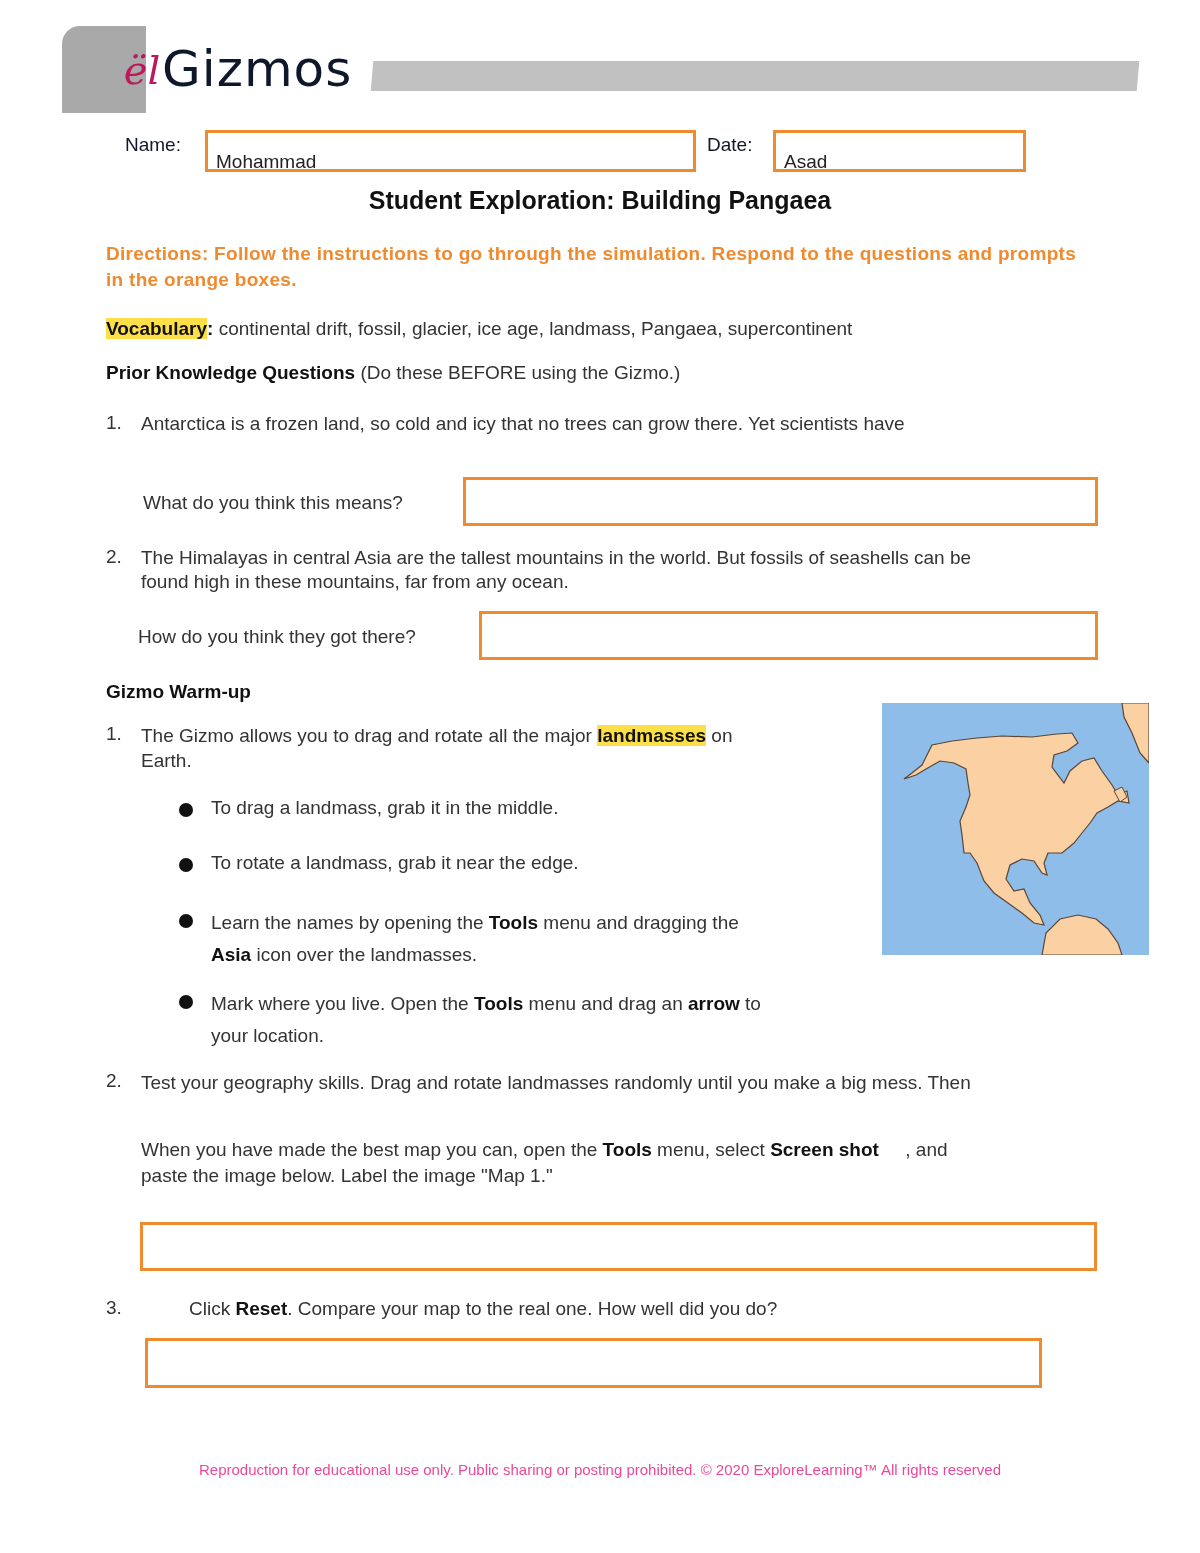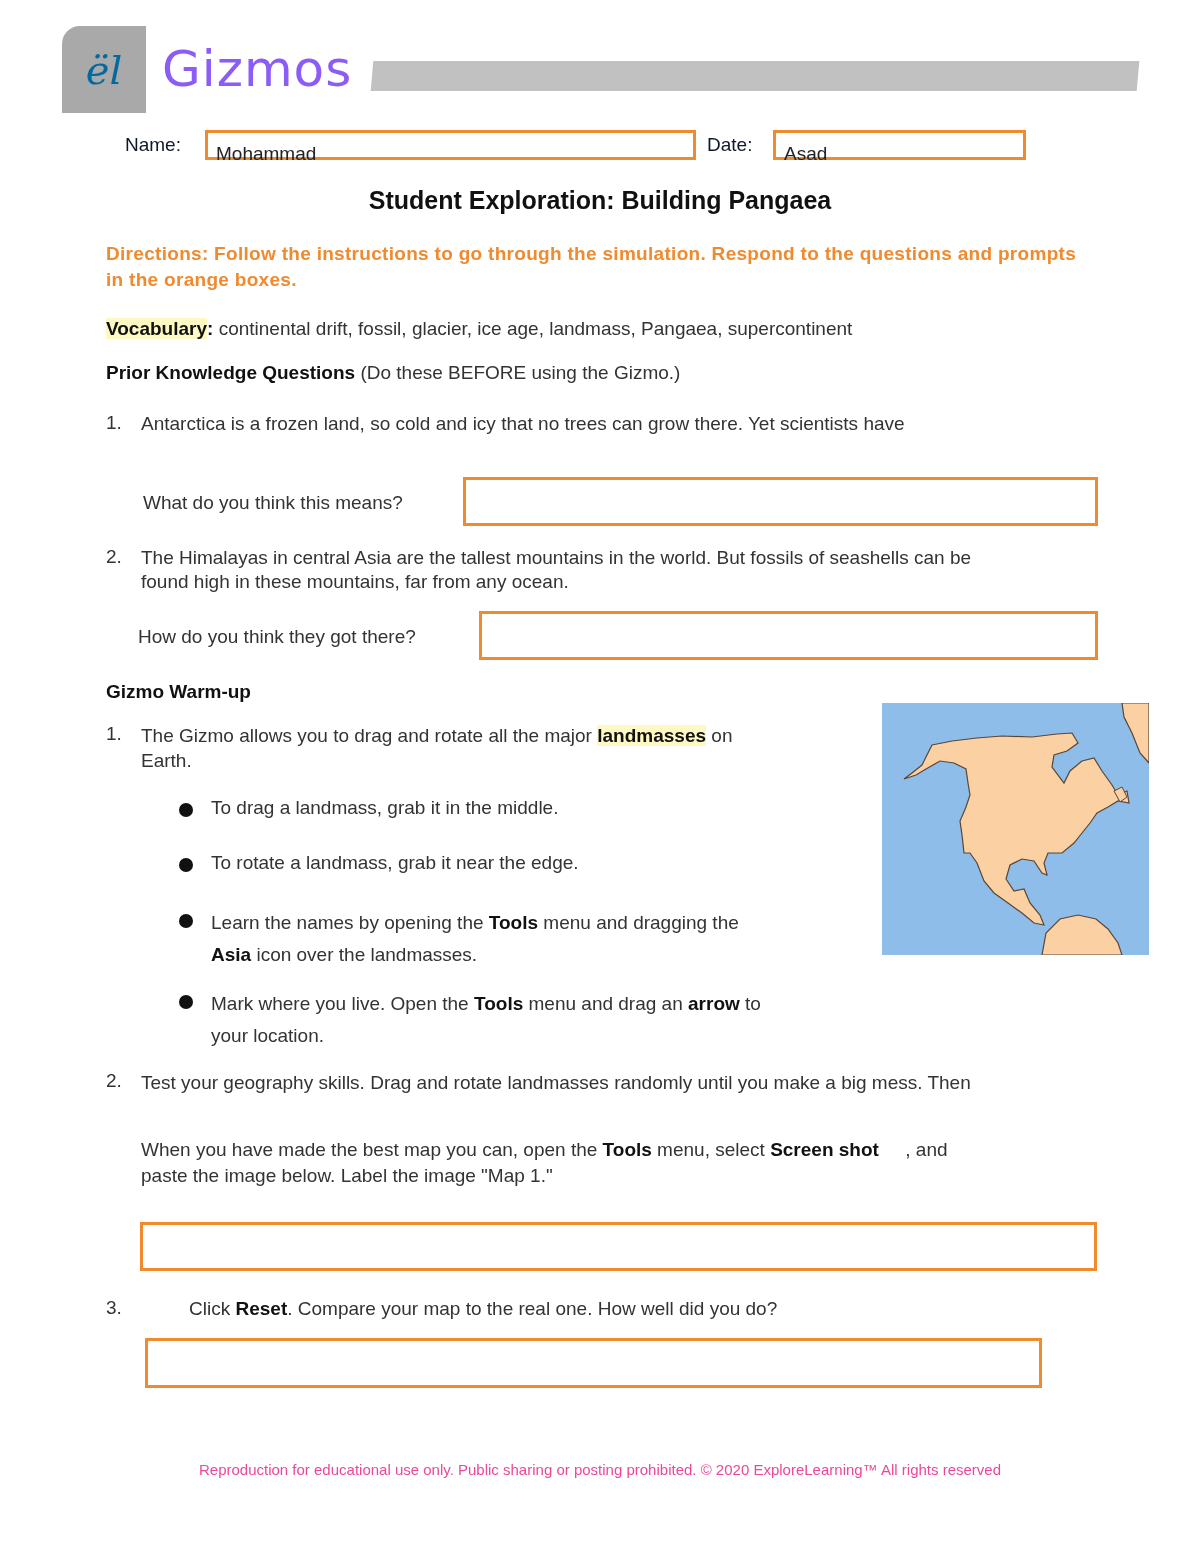--- a/index.html
+++ b/index.html
@@ -3,36 +3,36 @@
   <meta charset="utf-8">
   <style>
     html, body { margin: 0; padding: 0; background: #ffffff; }
     body { width: 1200px; height: 1553px; position: relative; overflow: hidden;
            font-family: "Liberation Sans", sans-serif; color: #222; }
     .abs { position: absolute; }
     
     .logo-box { left: 62px; top: 26px; width: 84px; height: 87px; background: #a9a9a9;
                 border-top-left-radius: 18px; }
     .logo-glyph { left: 62px; top: 26px; width: 84px; height: 87px; display: flex;
-                  align-items: center; justify-content: center; color: #0369a1;
-                  font-family: "DejaVu Serif", serif; font-style: italic; font-size: 40px; }
-    .logo-text { left: 162px; top: 40px; font-size: 50px; color: #8b5cf6; letter-spacing: 1px;
+                  align-items: center; justify-content: center; color: #be185d;
+                  font-family: "DejaVu Serif", serif; font-style: italic; font-size: 40px; padding-left: 38px; }
+    .logo-text { left: 162px; top: 40px; font-size: 50px; color: #0f172a; letter-spacing: 1px;
                  font-family: "DejaVu Sans", sans-serif; }
     .header-bar { left: 372px; top: 61px; width: 766px; height: 30px; background: #c1c1c1;
                   transform: skewX(-5deg); }
     
     .lbl { font-size: 19px; color: #0f172a; }
     .field { border: 3px solid #ef8a2f; box-sizing: border-box; height: 30px;
-             font-size: 19px; color: #222; padding: 10px 8px; line-height: 22px; }
+             font-size: 19px; color: #222; padding: 18px 8px; line-height: 22px; }
     .title { left: 0; width: 1200px; top: 186px; text-align: center; font-size: 25px;
              font-weight: bold; color: #111; }
     .directions { left: 106px; top: 241px; width: 990px; font-size: 19px; font-weight: bold;
                   color: #ef8a2f; line-height: 26px; letter-spacing: 0.3px; }
     .txt { font-size: 19px; color: #333; line-height: 24px; }
-    .hl { background: #fef9c3; font-weight: bold; color: #111; text-align: center; }
+    .hl { background: #fde047; font-weight: bold; color: #111; text-align: center; }
     .b { font-weight: bold; color: #111; }
     .answer-box { border: 3px solid #ef8a2f; box-sizing: border-box; background: #fff; }
     .num { position: absolute; font-size: 19px; color: #333; }
     .bullet { width: 14px; height: 14px; border-radius: 50%; background: #111; }
     .map { left: 882px; top: 703px; width: 267px; height: 252px; background: #8dbde8; overflow: hidden; }
     .footer { left: 0; width: 1200px; top: 1461px; text-align: center; font-size: 15px; color: #ec4899; }
   </style>
 </head>
 <body>
 

